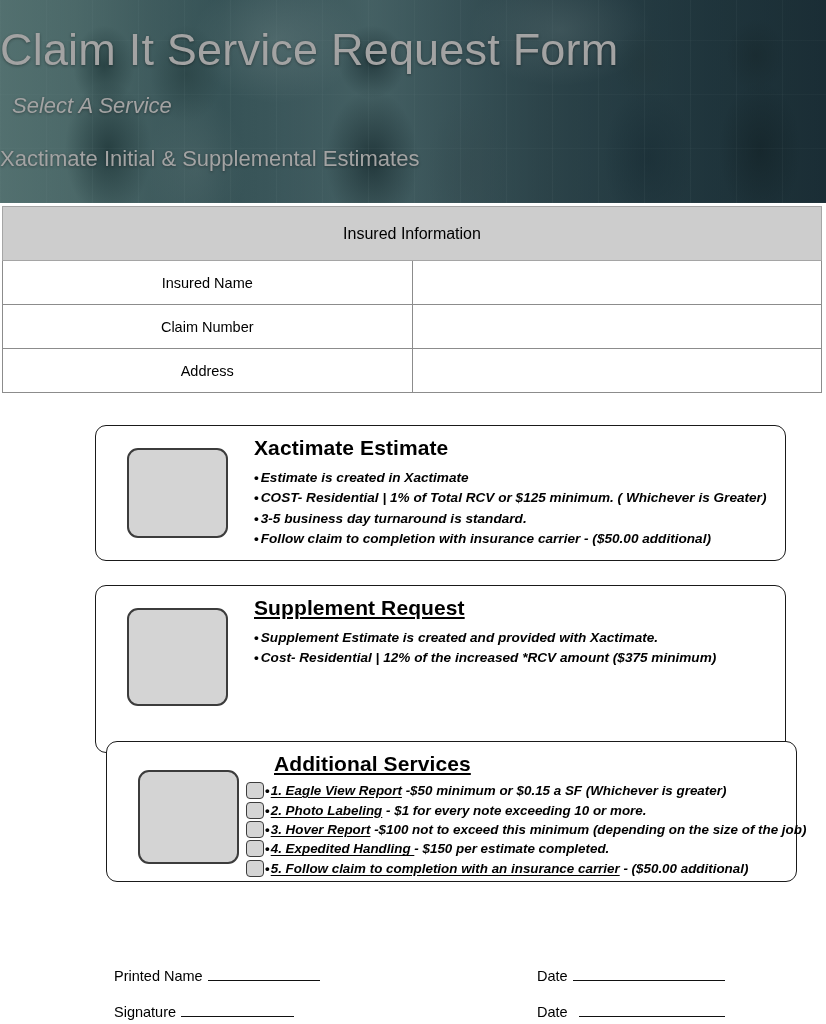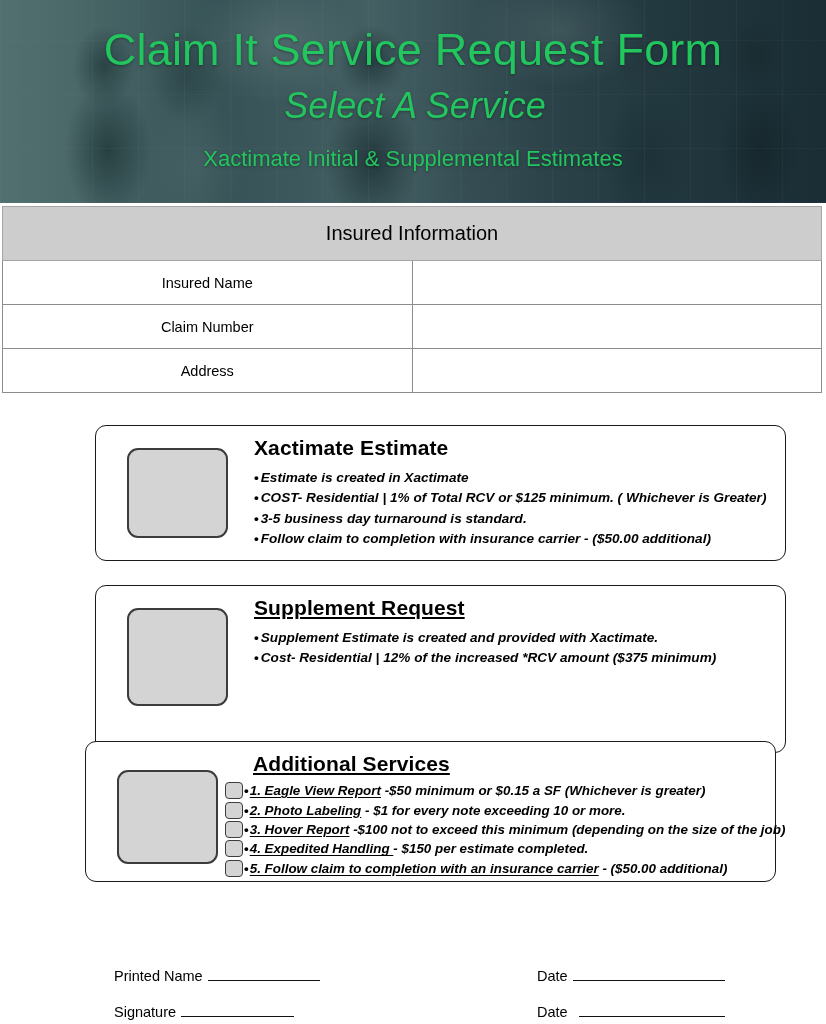--- a/index.html
+++ b/index.html
@@ -57,38 +57,37 @@
       repeating-linear-gradient(0deg,  rgba(190,205,202,.07) 0 1px, rgba(0,0,0,0) 1px 54px);
   }
   .banner-tint {
     position: absolute;
     inset: 0;
     background: linear-gradient(90deg, rgba(47,86,88,.55) 0%, rgba(40,72,78,.52) 45%, rgba(26,48,56,.58) 100%);
   }
   .banner-text {
     position: absolute;
     inset: 0;
-    text-align: center;
-    color: #22c55e;
+    color: #a3a3a3;
   }
   .banner-title {
     position: absolute;
     left: 0; right: 0;
     top: 22px;
     font-size: 45px;
     line-height: 56px;
     font-weight: 400;
     letter-spacing: .2px;
     text-shadow: 0 1px 3px rgba(0,0,0,.35);
   }
   .banner-subtitle {
     position: absolute;
-    left: 4px; right: 0;
+    left: 12px; right: 0;
     top: 88px;
-    font-size: 36px;
+    font-size: 22px;
     line-height: 36px;
     font-style: italic;
     font-weight: 400;
     text-shadow: 0 1px 3px rgba(0,0,0,.35);
   }
   .banner-tagline {
     position: absolute;
     left: 0; right: 0;
     top: 146px;
     font-size: 22px;
@@ -111,37 +110,37 @@
     height: 43px;
     font-size: 14.5px;
     text-align: center;
     vertical-align: middle;
     padding: 0;
     background: #ffffff;
   }
   .info-table .hdr-cell {
     background: #cdcdcd;
     height: 53px;
-    font-size: 20px;
+    font-size: 16px;
     border-color: #a5a5a5;
   }
   .info-table .label-cell { width: 447px; }
   .info-table .value-cell { width: 371px; }
 
   
   .panel {
     position: absolute;
     border: 1.6px solid #1a1a1a;
     border-radius: 11px;
     background: #ffffff;
     box-sizing: border-box;
   }
   #panel-xactimate   { left: 95px; top: 425px; width: 691px; height: 136px; }
   #panel-supplement  { left: 95px; top: 585px; width: 691px; height: 168px; }
-  #panel-additional  { left: 85px; top: 741px; width: 691px; height: 141px; }
+  #panel-additional  { left: 106px; top: 741px; width: 691px; height: 141px; }
 
   .big-box {
     position: absolute;
     width: 101px;
     height: 90px;
     background: #d4d4d4;
     border: 2px solid #3c3c3c;
     border-radius: 11px;
     box-sizing: border-box;
   }

